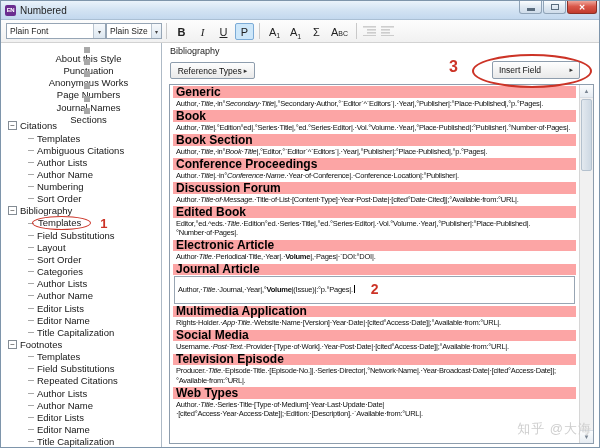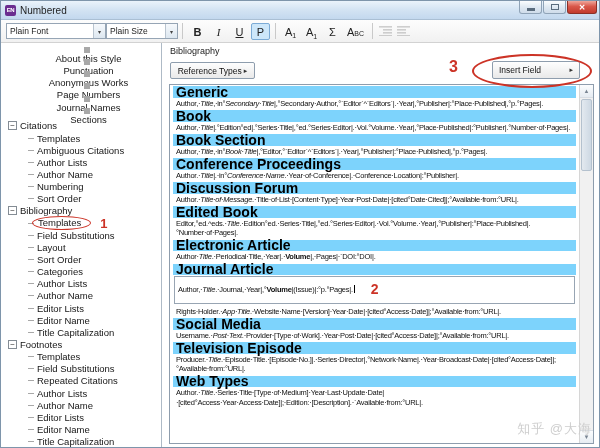--- a/index.html
+++ b/index.html
@@ -13,21 +13,21 @@
   .win-btn{width:23px;height:13px;border:1px solid #8fa3b7;border-top:none;border-radius:0 0 3px 3px;background:linear-gradient(#fbfdfe,#dfe9f2 50%,#cfdcea);display:flex;align-items:center;justify-content:center;font-size:7px;color:#4a5a6a;box-sizing:border-box;}
   .win-btn.close{width:30px;background:linear-gradient(#efa79b,#d9584a 45%,#c23a2c);border-color:#8c3026;color:#fff;font-size:8px;font-weight:bold;}
   .glyph-min{width:8px;height:3px;background:#5a6c7d;margin-top:5px;}
   .glyph-max{width:8px;height:6px;border:1px solid #5a6c7d;box-sizing:border-box;}
   
   .toolbar{height:22px;flex:0 0 22px;background:linear-gradient(#fdfdfd,#f1f1f1);border-bottom:1px solid #d2d2d2;display:flex;align-items:center;padding:0 5px;}
   .combo{height:16px;border:1px solid #96a5b5;background:#fff;font-size:8.5px;color:#222;display:flex;align-items:center;box-sizing:border-box;margin-right:0;}
   .combo .combo-text{padding:0 3px;flex:1;white-space:nowrap;}
   .combo .combo-arrow{width:11px;align-self:stretch;border-left:1px solid #b9c4cf;background:linear-gradient(#f6f9fc,#dde7f0);display:flex;align-items:center;justify-content:center;font-size:6px;color:#444;}
   .combo.font{width:100px;}
-  .combo.size{width:72px;}
+  .combo.size{width:56px;}
   .tb-sep{width:1px;height:16px;background:#c9c9c9;margin:0 4px;}
   .tb-btn{min-width:19px;height:17px;padding:0 2px;display:flex;align-items:flex-end;justify-content:center;font-size:11px;color:#222;border:1px solid transparent;border-radius:2px;box-sizing:border-box;line-height:14px;margin:0 1px;}
   .tb-btn.active{background:#cde7fa;border-color:#7cabd6;}
   .tb-bold{font-weight:bold;}
   .tb-italic{font-family:"Liberation Serif",serif;font-style:italic;}
   .tb-underline{text-decoration:underline;}
   .tb-btn sup{font-size:7px;line-height:6px;}
   .tb-btn sub{font-size:7px;line-height:4px;}
   .tb-small{font-size:7px;line-height:11px;}
   .align-ic{opacity:.55;margin:0 2px;}
@@ -47,21 +47,21 @@
   .btn{border:1px solid #8e9dad;background:linear-gradient(#fefefe,#e9e9e9);border-radius:2px;font-size:8.5px;color:#111;display:inline-flex;align-items:center;justify-content:center;box-sizing:border-box;}
   .ref-types{position:absolute;left:1px;top:2px;width:85px;height:17px;}
   .insert-field{position:absolute;right:14px;top:1px;width:88px;height:18px;justify-content:space-between;padding:0 6px;}
   .menu-arrow{font-size:7px;color:#333;margin-left:2px;}
   .red-ellipse{position:absolute;border:2px solid #cc3326;border-radius:50%;pointer-events:none;}
   .ellipse-insert{right:2px;top:-6px;width:116px;height:30px;}
   .num3{position:absolute;right:136px;top:-2px;font-size:16px;font-weight:bold;color:#cc3326;}
   
   .list-panel{flex:1;border:1px solid #8e9dad;background:#fff;display:flex;min-height:0;box-sizing:border-box;}
   .list-inner{flex:1;padding:1px 3px 0 3px;overflow:hidden;min-width:0;}
-  .entry-name{font-size:14px;font-weight:bold;color:#000;background:#7dd3fc;padding:1.5px 3px 1px;line-height:9px;}
+  .entry-name{font-size:12px;font-weight:bold;color:#000;background:#fca5a5;padding:1.5px 3px 1px;line-height:9px;}
   .entry-tpl{font-size:7.5px;letter-spacing:-.25px;color:#101010;padding:1px 3px 2px;line-height:9.5px;word-break:break-word;}
   .entry-tpl i{font-family:"Liberation Sans",sans-serif;}
   .tpl-box{border:1px solid #98a5b3;background:#fff;margin:1px 1px 2px;padding:8px 3px;line-height:9.5px;position:relative;}
   .caret{display:inline-block;width:1px;height:8px;background:#000;vertical-align:-1px;margin-left:1px;}
   .num2{color:#cc3326;font-weight:bold;font-size:14px;margin-left:16px;line-height:8px;vertical-align:-2px;}
   
   .vscroll{width:13px;flex:0 0 13px;background:#f1f1f1;border-left:1px solid #d6d6d6;display:flex;flex-direction:column;}
   .scroll-arrow{height:12px;display:flex;align-items:center;justify-content:center;font-size:6px;color:#7a8694;background:linear-gradient(#fcfdfe,#e6ecf2);border-bottom:1px solid #d9dee4;}
   .scroll-arrow.down{margin-top:auto;border-top:1px solid #d9dee4;border-bottom:none;}
   .scroll-thumb{height:70px;margin:1px;background:linear-gradient(90deg,#e3e9ef,#cdd8e3);border:1px solid #b4c1ce;border-radius:2px;}
@@ -298,20 +298,21 @@
             <div class="entry-name">Conference Proceedings</div>
             <div class="entry-tpl"><span>Author.·</span><i>Title</i><span>|.·in°</span><i>Conference·Name</i><span>.·Year·of·Conference|.·Conference·Location|:°Publisher|.</span></div>
             <div class="entry-name">Discussion Forum</div>
             <div class="entry-tpl"><span>Author.·</span><i>Title·of·Message</i><span>.·Title·of·List·[Content·Type]·Year·Post·Date|·[cited°Date·Cited]|;°Available·from:°URL|.</span></div>
             <div class="entry-name">Edited Book</div>
             <div class="entry-tpl"><span>Editor,°ed.^eds.·</span><i>Title</i><span>.·Edition°ed.·Series·Title|,°ed.°Series·Editor|.·Vol.°Volume.·Year|,°Publisher|:°Place·Published|.°Number·of·Pages|.</span></div>
             <div class="entry-name">Electronic Article</div>
             <div class="entry-tpl"><span>Author·</span><i>Title</i><span>.·Periodical·Title,·Year|.·</span><b>Volume</b><span>|,·Pages|·`DOI:°DOI|.</span></div>
             <div class="entry-name">Journal Article</div>
             <div class="entry-tpl tpl-box"><span>Author,·</span><i>Title</i><span>.·Journal,·Year|,°</span><b>Volume</b><span>|(Issue)|:°p.°Pages|.</span><span class="caret"></span><span class="num2">2</span></div>
+            <div class="entry-name">Multimedia Application</div>
             <div class="entry-tpl"><span>Rights·Holder.·</span><i>App·Title</i><span>.·Website·Name·[Version]·Year·Date|·[cited°Access·Date]|;°Available·from:°URL|.</span></div>
             <div class="entry-name">Social Media</div>
             <div class="entry-tpl"><span>Username.·</span><i>Post·Text</i><span>.·Provider·[Type·of·Work].·Year·Post·Date|·[cited°Access·Date]|;°Available·from:°URL|.</span></div>
             <div class="entry-name">Television Episode</div>
             <div class="entry-tpl"><span>Producer.·</span><i>Title</i><span>.·Episode·Title.·[Episode·No.]|.·Series·Director|,°Network·Name|.·Year·Broadcast·Date|·[cited°Access·Date]|;°Available·from:°URL|.</span></div>
             <div class="entry-name">Web Types</div>
             <div class="entry-tpl"><span>Author.·</span><i>Title</i><span>.·Series·Title·[Type·of·Medium]·Year·Last·Update·Date|·[cited°Access·Year·Access·Date]|;·Edition:·[Description].·`Available·from:°URL|.</span></div>
           </div>
         <div class="vscroll">
           <div class="scroll-arrow">▲</div>

